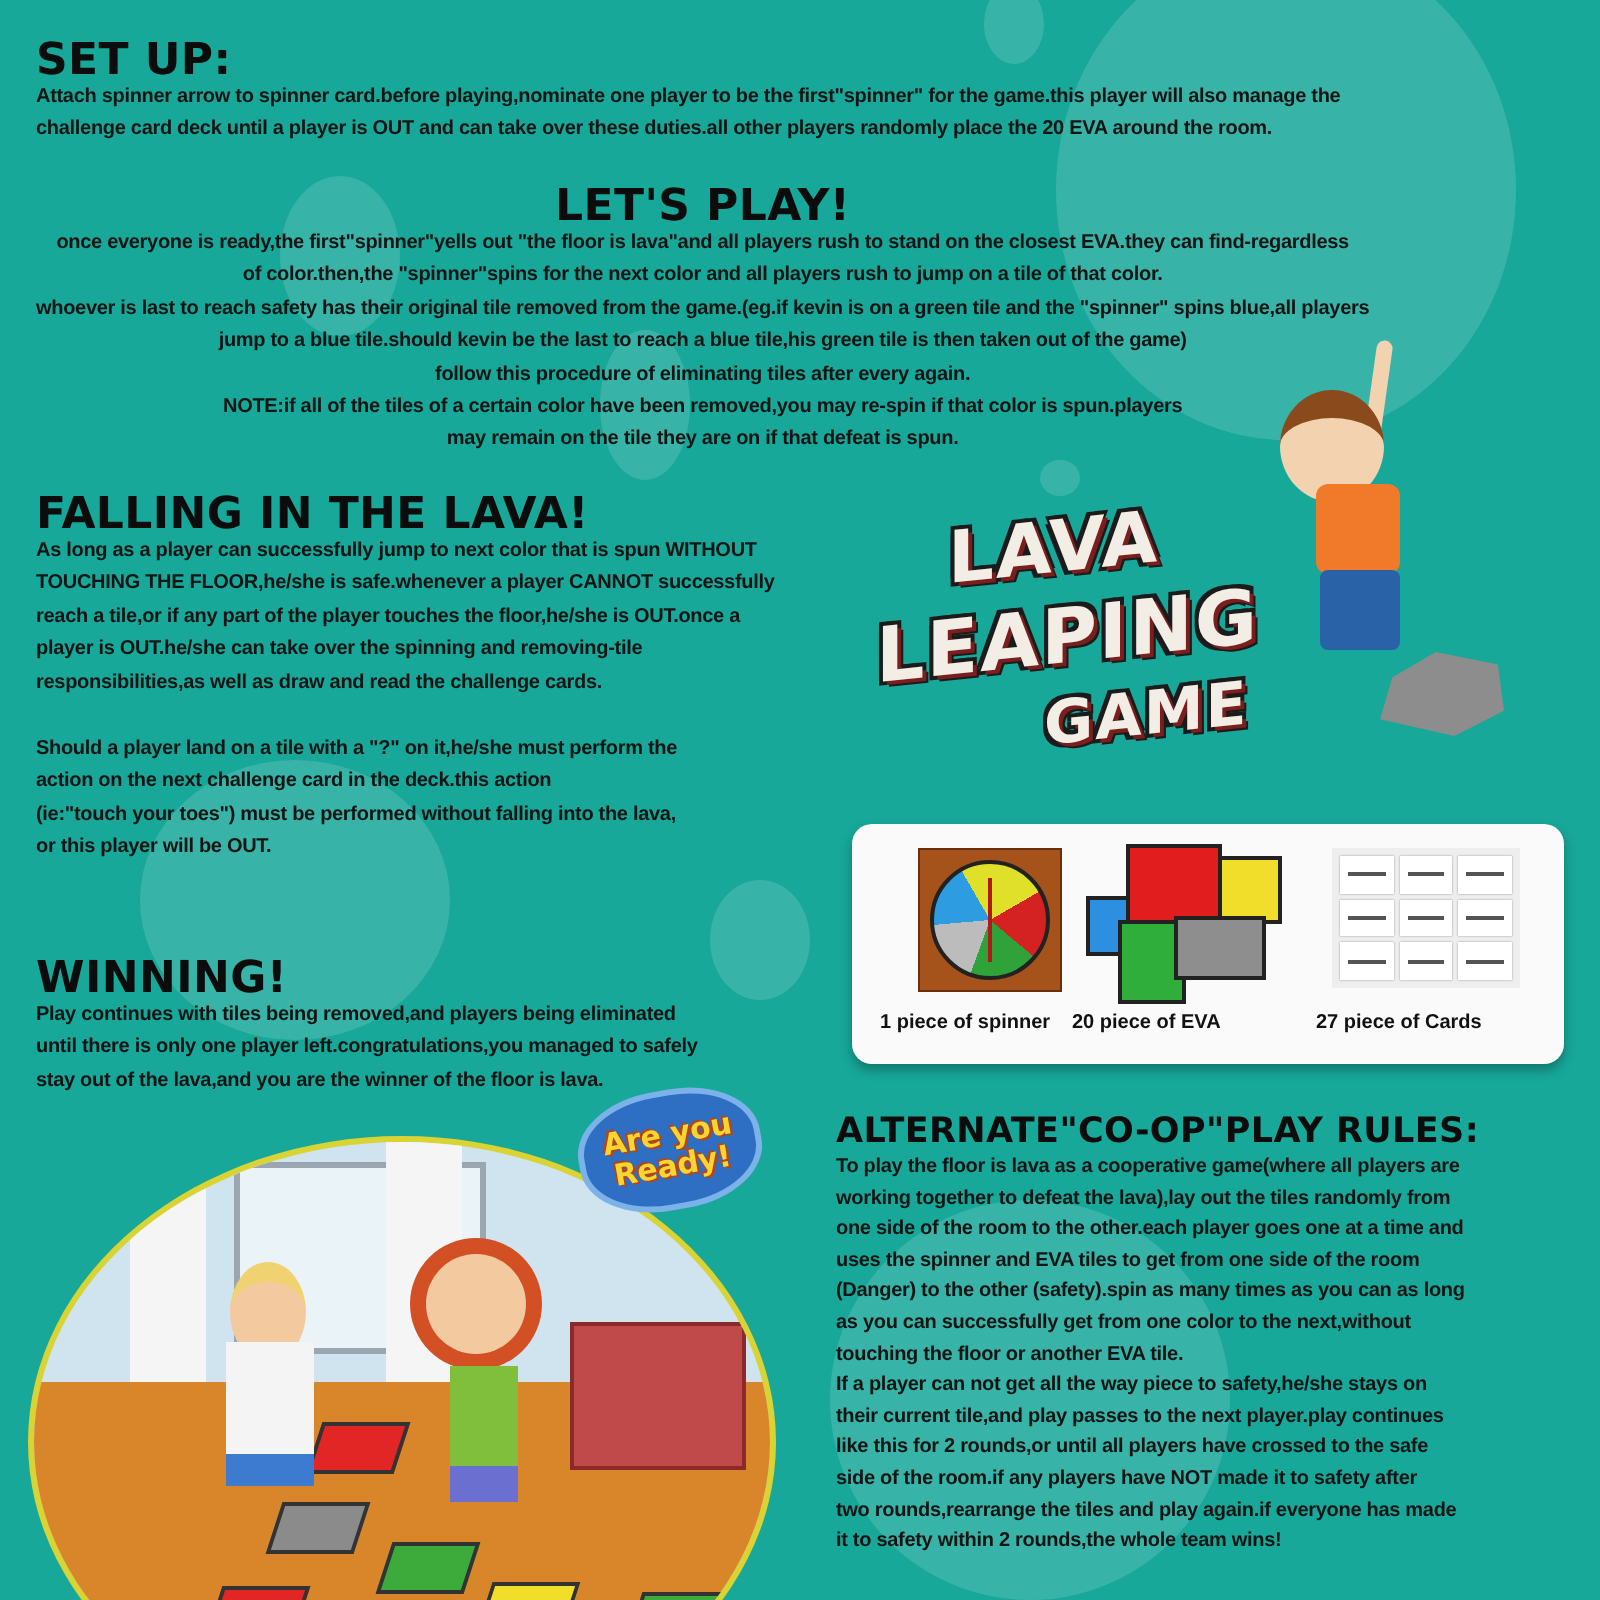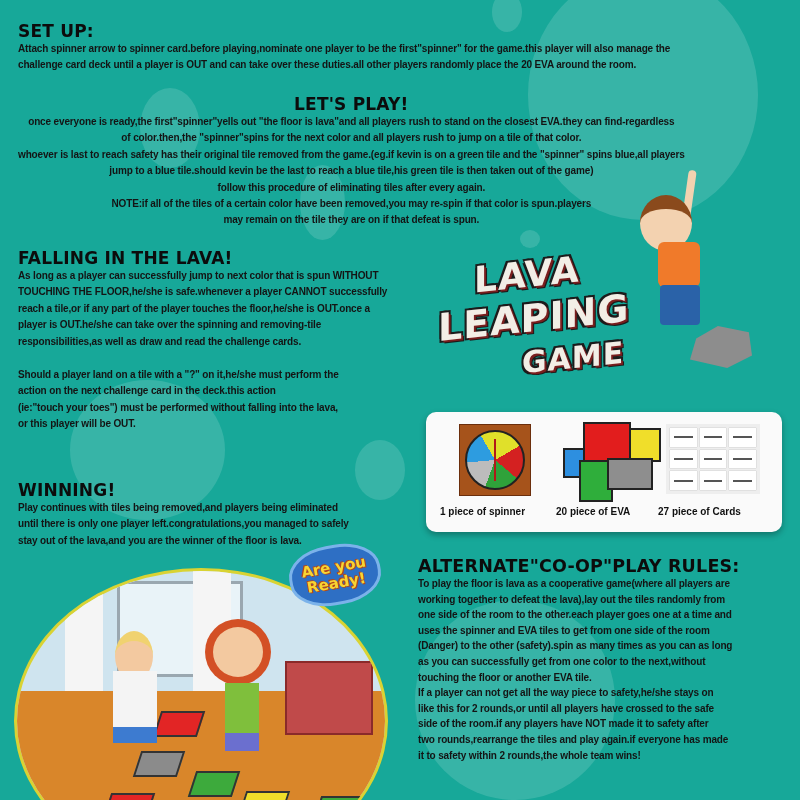--- a/index.html
+++ b/index.html
@@ -6,21 +6,21 @@
   body {
     width:800px; height:800px; overflow:hidden; position:relative;
     background:#17a899;
     font-family:"Liberation Sans", "DejaVu Sans", sans-serif;
     color:#111;
   }
   .blob { position:absolute; border-radius:50%; background:rgba(255,255,255,0.14); }
   .sec { position:absolute; left:18px; }
   .h {
     font-family:"DejaVu Sans", "Liberation Sans", sans-serif;
-    font-weight:900; font-size:17px; letter-spacing:0.2px; color:#0c0c0c;
+    font-weight:900; font-size:22px; letter-spacing:0.2px; color:#0c0c0c;
     margin:0; line-height:20px;
   }
   .p {
     font-size:10px; font-weight:bold; line-height:16.4px; color:#141414; margin:0;
     letter-spacing:-0.15px;
   }
   .p div { white-space:nowrap; }
 
   
   .logo { position:absolute; left:432px; top:248px; width:240px; height:140px; }
@@ -151,21 +151,21 @@
 <div class="rock"></div>
 
 <div class="card">
   <div class="item" style="left:14px;">
     <div class="spinner">
       <div class="wheel"></div>
       <div class="arrow"></div>
     </div>
     <div class="lbl">1 piece of spinner</div>
   </div>
-  <div class="item" style="left:130px;">
+  <div class="item" style="left:110px;">
     <div class="eva">
       <div class="tile" style="left:2px;top:28px;width:26px;height:26px;background:#2d8fe0;"></div>
       <div class="tile" style="left:68px;top:8px;width:28px;height:30px;background:#f0de2a;"></div>
       <div class="tile" style="left:22px;top:2px;width:44px;height:40px;background:#e21d1d;"></div>
       <div class="tile" style="left:18px;top:40px;width:30px;height:38px;background:#2fae3b;"></div>
       <div class="tile" style="left:46px;top:38px;width:42px;height:28px;background:#8e8e8e;"></div>
     </div>
     <div class="lbl">20 piece of EVA</div>
   </div>
   <div class="item" style="left:232px;">
@@ -213,18 +213,19 @@
   <h2 class="h" style="font-size:17.5px;">ALTERNATE"CO-OP"PLAY RULES:</h2>
   <div class="p" style="line-height:15.6px;">
     <div>To play the floor is lava as a cooperative game(where all players are</div>
     <div>working together to defeat the lava),lay out the tiles randomly from</div>
     <div>one side of the room to the other.each player goes one at a time and</div>
     <div>uses the spinner and EVA tiles to get from one side of the room</div>
     <div>(Danger) to the other (safety).spin as many times as you can as long</div>
     <div>as you can successfully get from one color to the next,without</div>
     <div>touching the floor or another EVA tile.</div>
     <div>If a player can not get all the way piece to safety,he/she stays on</div>
+    <div>their current tile,and play passes to the next player.play continues</div>
     <div>like this for 2 rounds,or until all players have crossed to the safe</div>
     <div>side of the room.if any players have NOT made it to safety after</div>
     <div>two rounds,rearrange the tiles and play again.if everyone has made</div>
     <div>it to safety within 2 rounds,the whole team wins!</div>
   </div>
 </section>
 
 </body></html>

